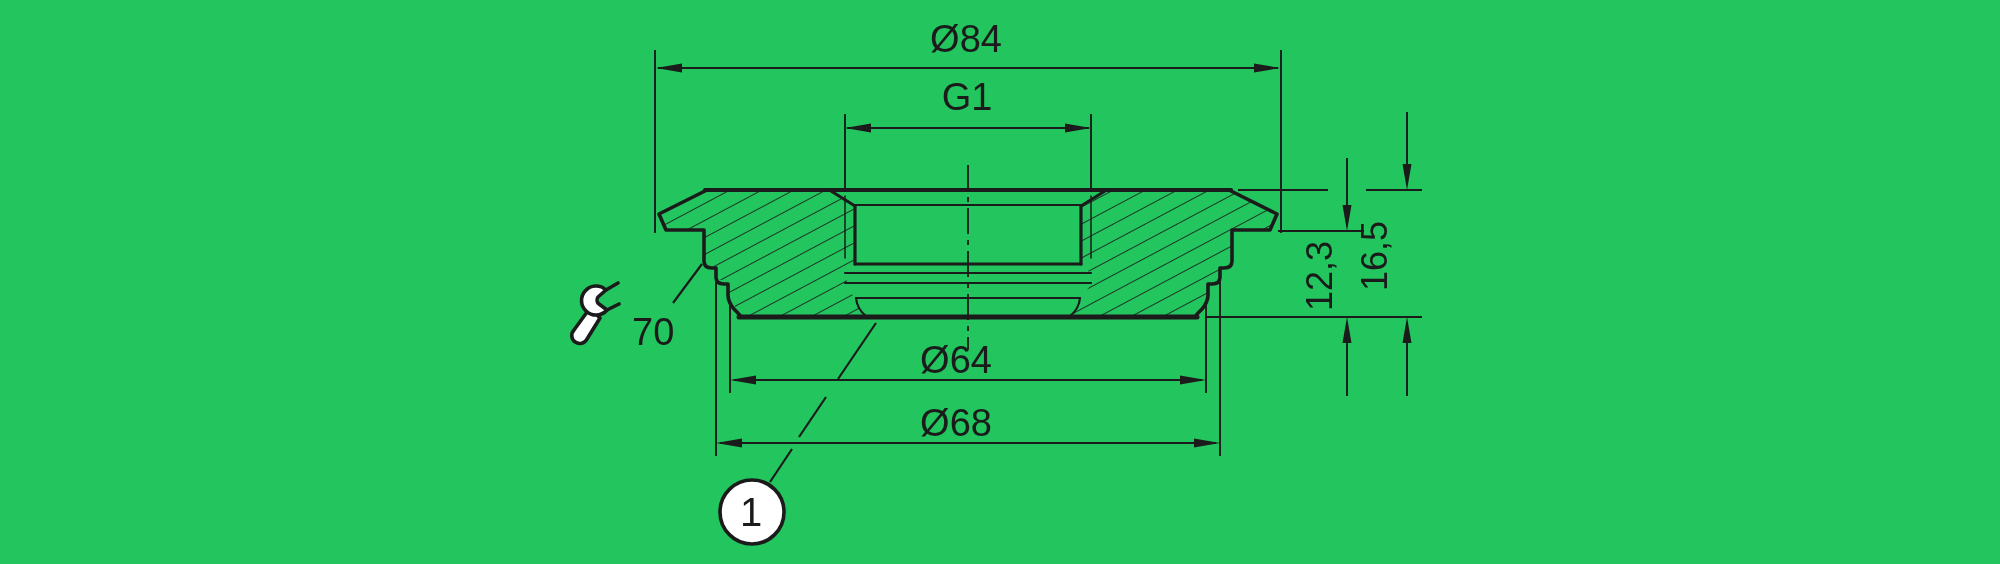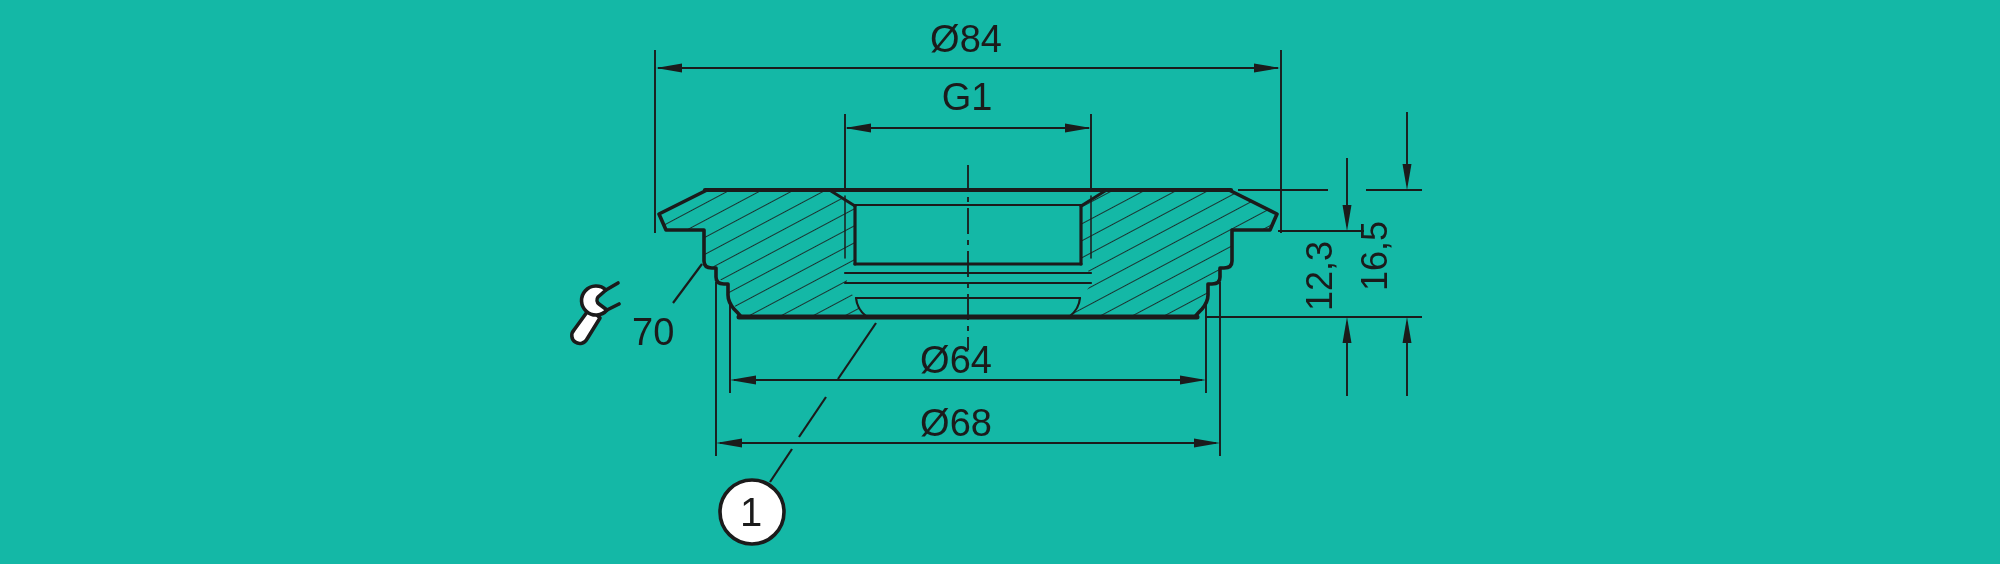--- a/index.html
+++ b/index.html
@@ -4,21 +4,21 @@
 <style>
   html, body {
     margin: 0;
     padding: 0;
     background: #ffffff;
   }
   .canvas {
     position: relative;
     width: 2000px;
     height: 564px;
-    background: #14b8a6;
+    background: #22c55e;
     font-family: "Liberation Sans", sans-serif;
   }
   svg { display: block; }
   text {
     font-family: "Liberation Sans", sans-serif;
     fill: #1b1b1b;
   }
   .dim-text { font-size: 38px; }
   .dim-text-vert { font-size: 36px; }
   .balloon-text { font-size: 40px; }

